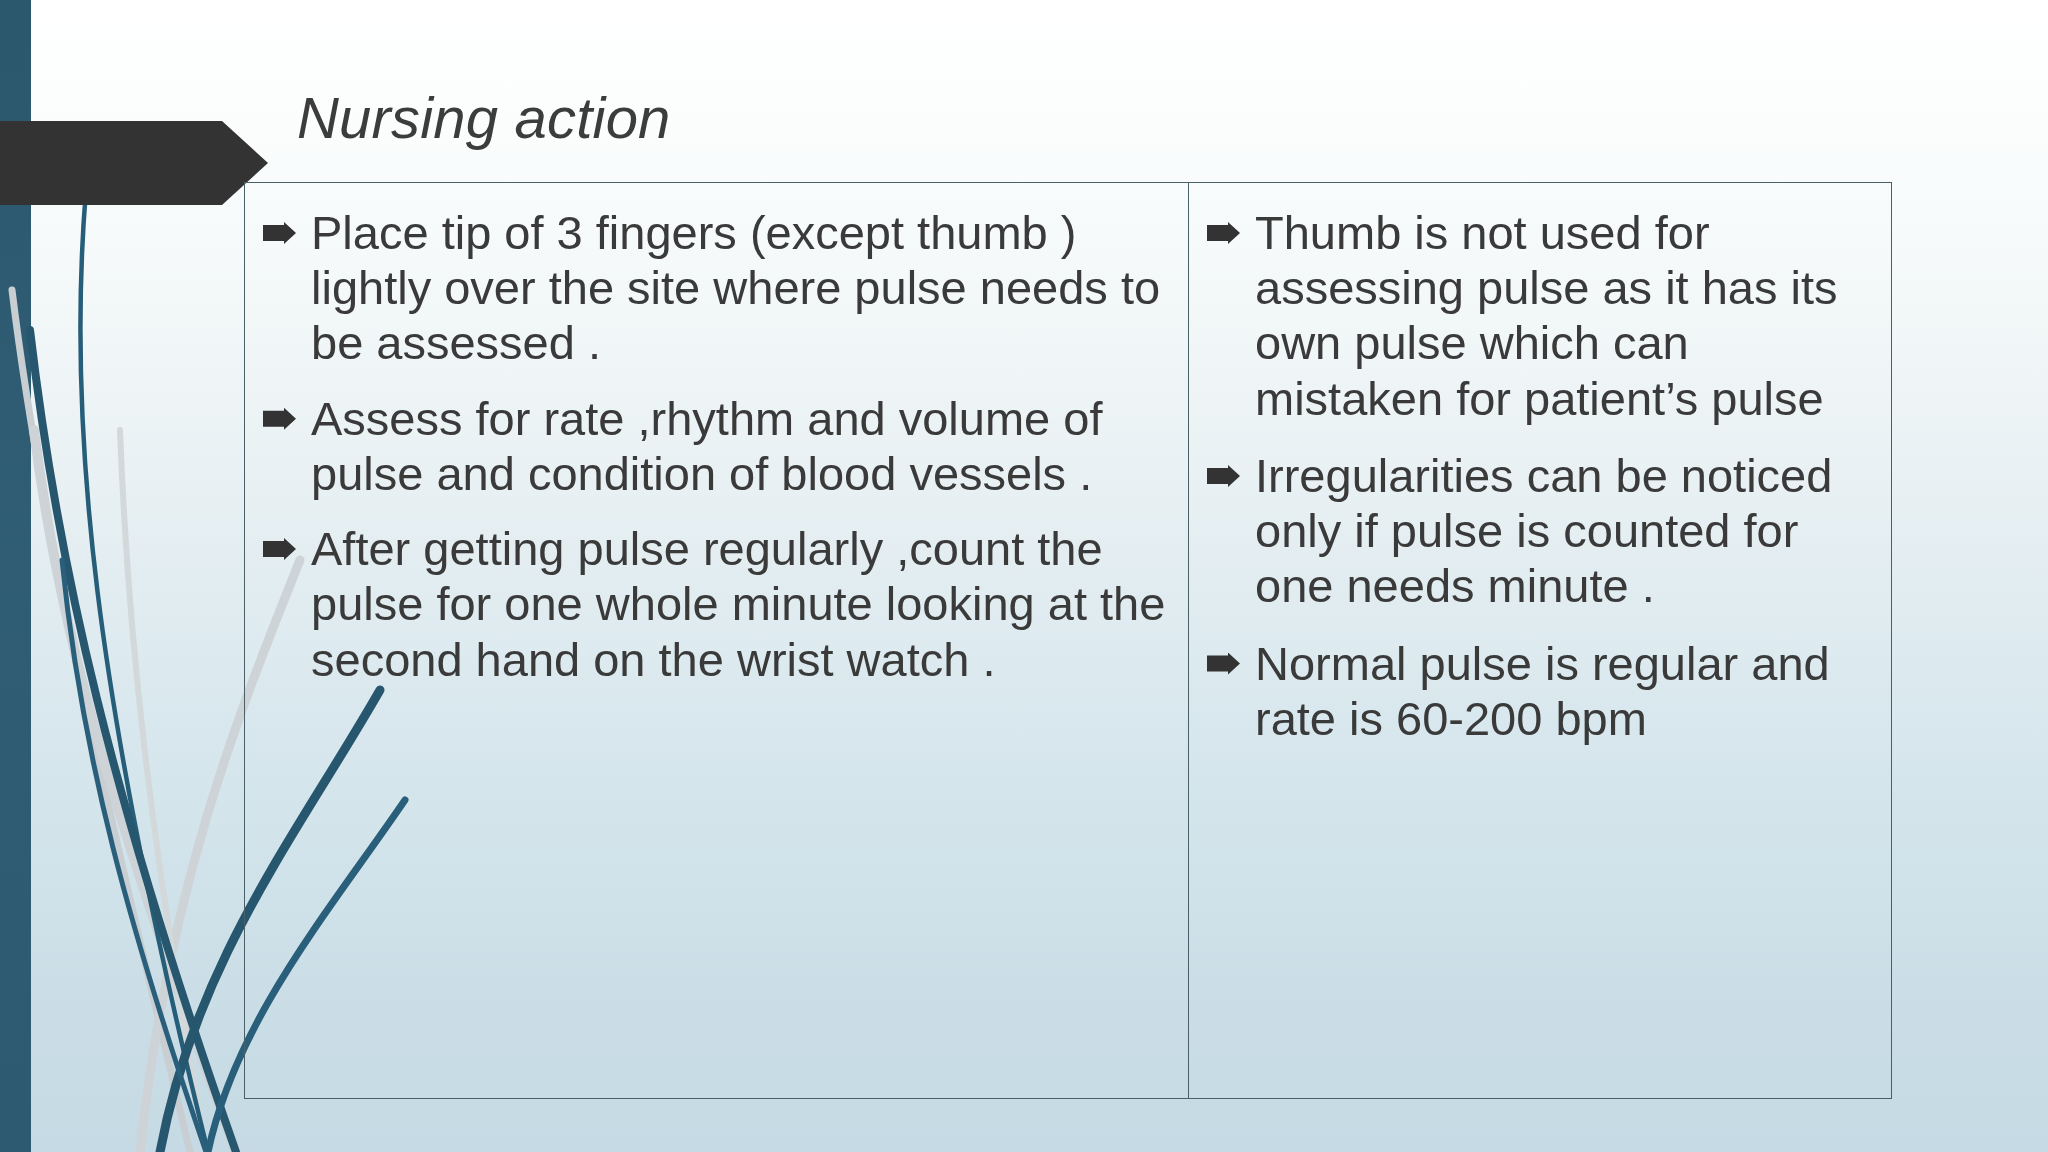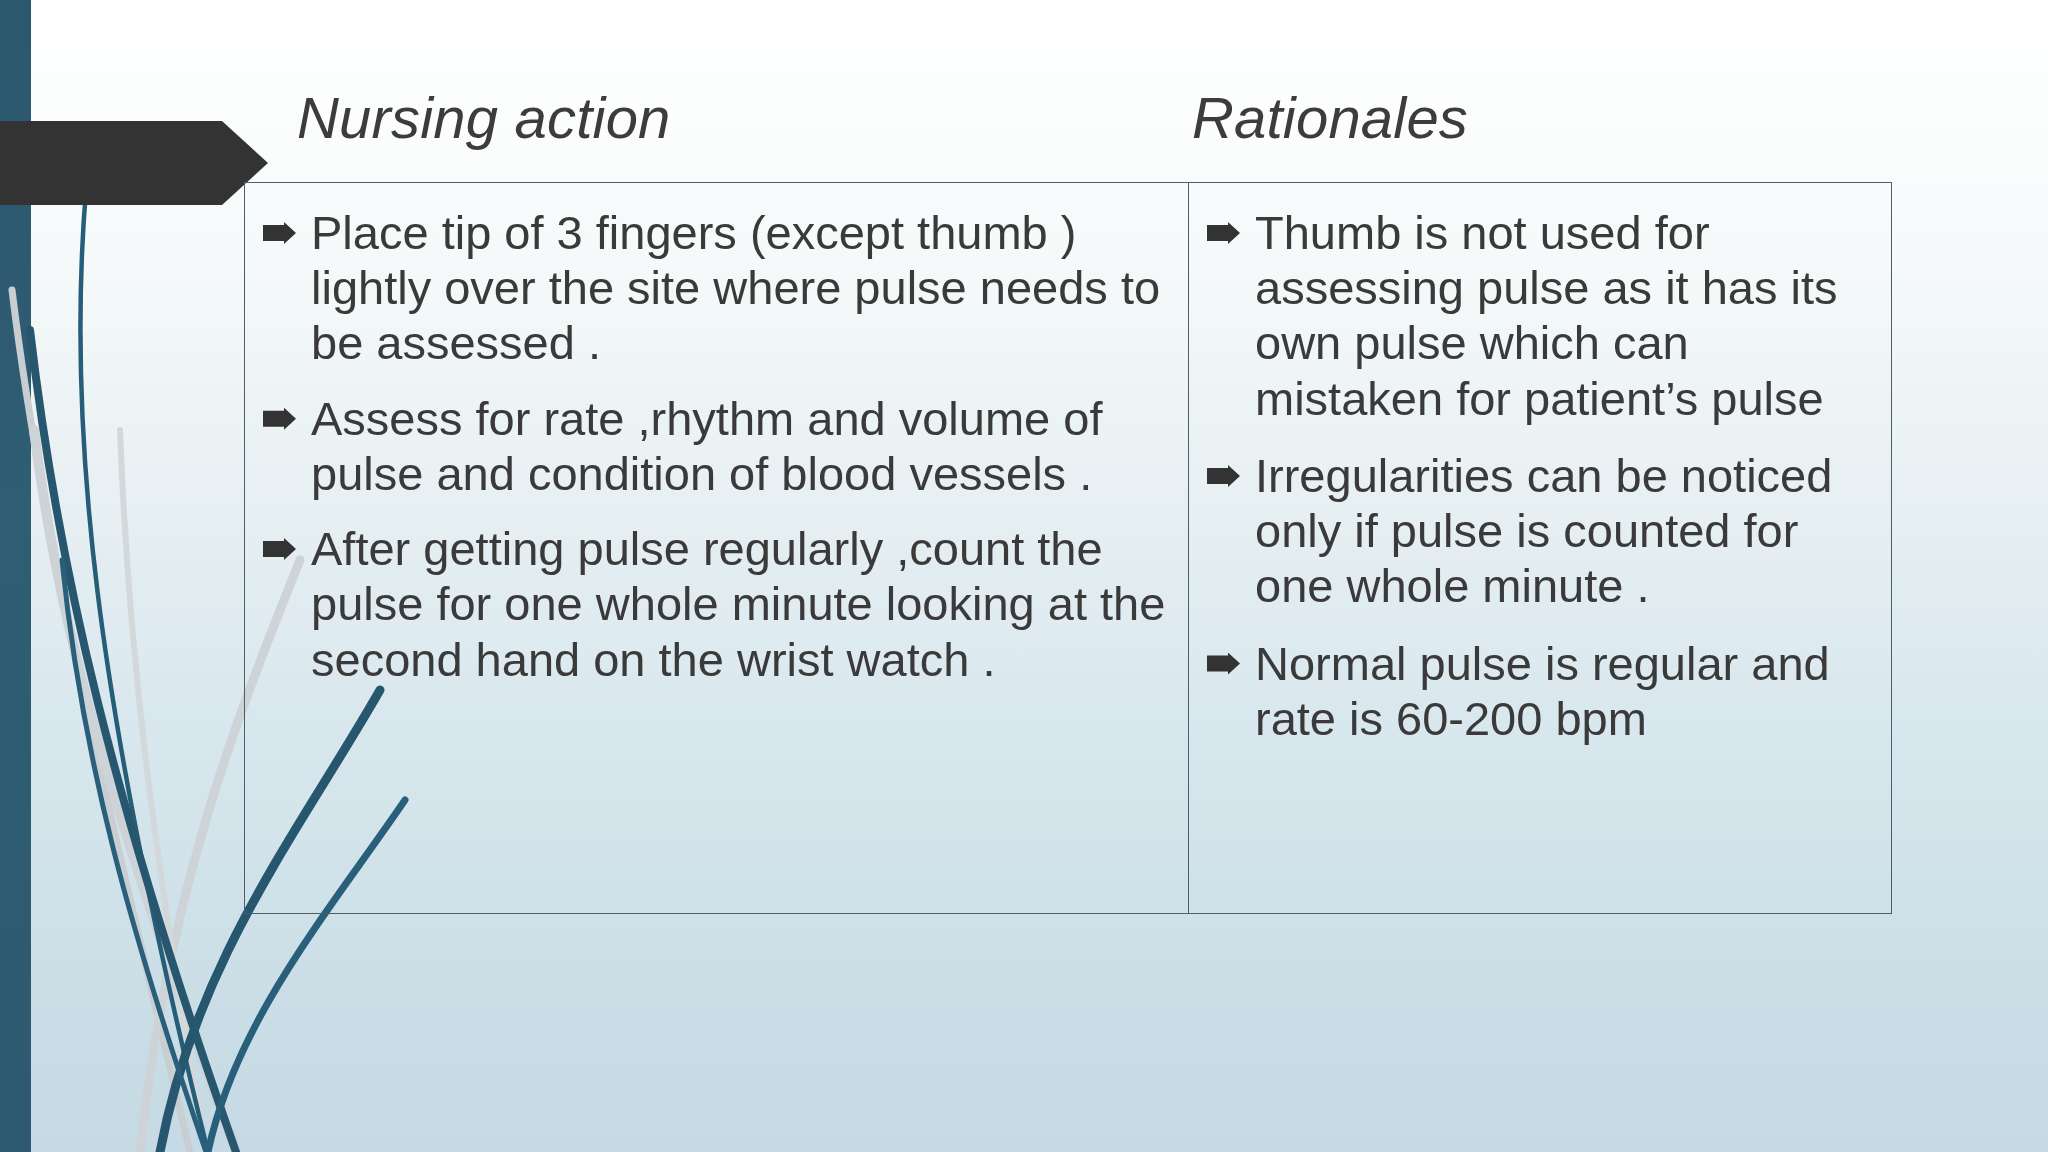--- a/index.html
+++ b/index.html
@@ -68,21 +68,21 @@
   }
   .head-left  { left: 297px;  top: 88px; }
   .head-right { left: 1192px; top: 88px; }
 
   
   .tbl {
     position: absolute;
     left: 244px;
     top: 182px;
     width: 1648px;
-    height: 732px;
+    height: 917px;
     box-sizing: border-box;
     display: flex;
     border: 1.5px solid #4a5f68;
   }
   .tbl .cell {
     box-sizing: border-box;
     padding: 22px 14px 10px 14px;
   }
   .cell-left {
     width: 944px;
@@ -140,21 +140,20 @@
       <path d="M 380 690 C 300 830, 196 960, 160 1152" stroke="#27566f" stroke-width="9"></path>
       <path d="M 405 800 C 330 910, 236 1020, 208 1152" stroke="#2a5f7c" stroke-width="7"></path>
       <path d="M 62 560 C 82 760, 130 930, 206 1152" stroke="#2a5f7c" stroke-width="5"></path>
     </g>
   </svg>
 
   <div class="banner"></div>
 
   <div class="col-head head-left">Nursing action</div>
 
-  <div class="col-head head-right">Rationales</div>
 
   <div class="tbl">
 
     <div class="cell cell-left">
       <ul class="bullets">
         <li>
           <span class="bullet-glyph"></span>
           <span class="li-text">Place tip of 3 fingers (except thumb ) lightly over the site where pulse needs to be assessed .</span>
         </li>
         <li>
@@ -169,21 +168,21 @@
     </div>
 
     <div class="cell cell-right">
       <ul class="bullets">
         <li>
           <span class="bullet-glyph"></span>
           <span class="li-text">Thumb is not used for assessing pulse as it has its own pulse which can mistaken for patient’s pulse</span>
         </li>
         <li>
           <span class="bullet-glyph"></span>
-          <span class="li-text">Irregularities can be noticed only if pulse is counted for one whole minute .</span>
+          <span class="li-text">Irregularities can be noticed only if pulse is counted for one needs minute .</span>
         </li>
         <li>
           <span class="bullet-glyph"></span>
           <span class="li-text">Normal pulse is regular and rate is 60-200 bpm</span>
         </li>
       </ul>
     </div>
 
   </div>
 

